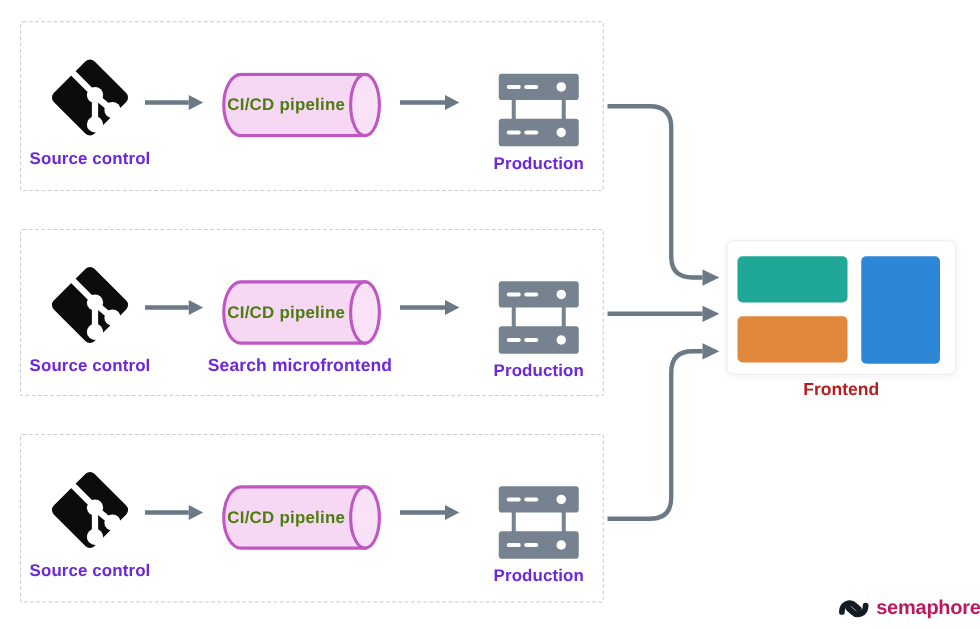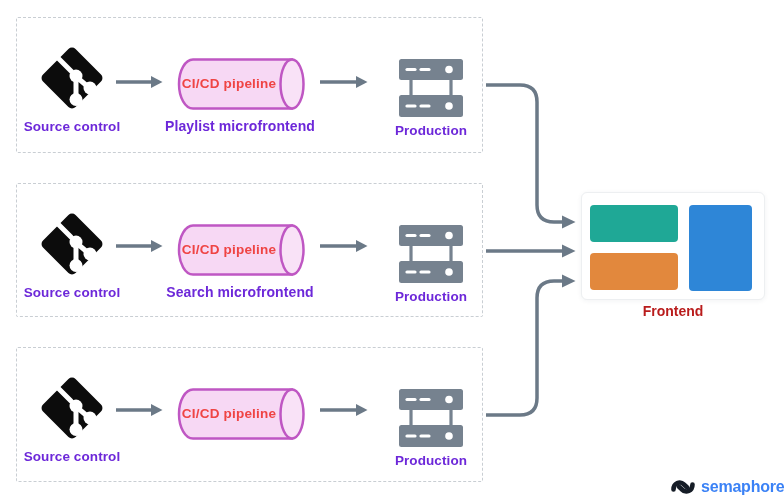--- a/index.html
+++ b/index.html
@@ -26,41 +26,41 @@
   .node-label {
     display:block; margin-top:5px; font-size:13.5px; font-weight:700;
     color:#6d28d9; letter-spacing:0.1px; white-space:nowrap;
   }
   .pipeline-name { margin-top:8px; font-size:14px; }
 
   .pipeline-visual { position:relative; width:150px; height:52px; margin:0 auto; }
   .pipeline-text {
     position:absolute; left:0; right:22px; top:0; height:52px;
     line-height:52px; text-align:center; font-size:13.5px; font-weight:700;
-    color:#ef4444; letter-spacing:0.2px;
+    color:#4d7c0f; letter-spacing:0.2px;
   }
 
   .arrow-layer { position:absolute; left:0; top:0; width:784px; height:503px; pointer-events:none; }
 
   .frontend-card {
     position:absolute; left:581px; top:192px; width:184px; height:108px;
     background:#ffffff; border:1px solid #EDEFF1; border-radius:6px;
     box-shadow:0 1px 5px rgba(40,50,60,0.06);
   }
   .fe-block { position:absolute; border-radius:4px; }
   .fe-teal   { left:8px;   top:12px; width:88px; height:37px; background:#1FA896; }
   .fe-orange { left:8px;   top:60px; width:88px; height:37px; background:#E2883D; }
   .fe-blue   { left:107px; top:12px; width:63px; height:86px; background:#2E86D7; }
   .frontend-label {
     position:absolute; left:581px; top:303px; width:184px; text-align:center;
     font-size:14px; font-weight:700; color:#b91c1c;
   }
 
   .brand { position:absolute; left:670px; top:477px; display:flex; align-items:center; gap:5px; }
-  .brand-text { font-size:16px; font-weight:800; color:#3b82f6; letter-spacing:-0.2px; }
+  .brand-text { font-size:16px; font-weight:800; color:#be185d; letter-spacing:-0.2px; }
 </style>
 </head>
 <body>
 
 <div class="canvas">
 
   <div class="pipeline-box box-1">
     <div class="node-group git-group">
       <svg width="72" height="72" viewBox="0 0 72 72">
         <rect x="13" y="13" width="46" height="46" rx="5" transform="rotate(45 36 36)" fill="#0C0C0C"></rect>
@@ -74,21 +74,20 @@
       <span class="node-label">Source control</span>
     </div>
     <div class="node-group pipeline-group">
       <div class="pipeline-visual">
         <svg width="150" height="52" viewBox="0 0 150 52">
           <path d="M127,1.5 H28 A14,24.5 0 0 0 28,50.5 H127 Z" fill="#F7D8F4" stroke="#BF57C3" stroke-width="2.5"></path>
           <ellipse cx="127" cy="26" rx="11.5" ry="24.5" fill="#F9E2F7" stroke="#BF57C3" stroke-width="2.5"></ellipse>
         </svg>
         <span class="pipeline-text">CI/CD pipeline</span>
       </div>
-      <span class="node-label pipeline-name">Playlist microfrontend</span>
     </div>
     <div class="node-group server-group">
       <svg width="66" height="60" viewBox="0 0 66 60">
         <line x1="13" y1="20" x2="13" y2="40" stroke="#76828F" stroke-width="3.2"></line>
         <line x1="53" y1="20" x2="53" y2="40" stroke="#76828F" stroke-width="3.2"></line>
         <rect x="1" y="1" width="64" height="21" rx="2.5" fill="#76828F"></rect>
         <rect x="1" y="37" width="64" height="22" rx="2.5" fill="#76828F"></rect>
         <line x1="9" y1="11.5" x2="17" y2="11.5" stroke="#ffffff" stroke-width="3.2" stroke-linecap="round"></line>
         <line x1="23" y1="11.5" x2="31" y2="11.5" stroke="#ffffff" stroke-width="3.2" stroke-linecap="round"></line>
         <circle cx="51" cy="11.5" r="3.8" fill="#ffffff"></circle>

